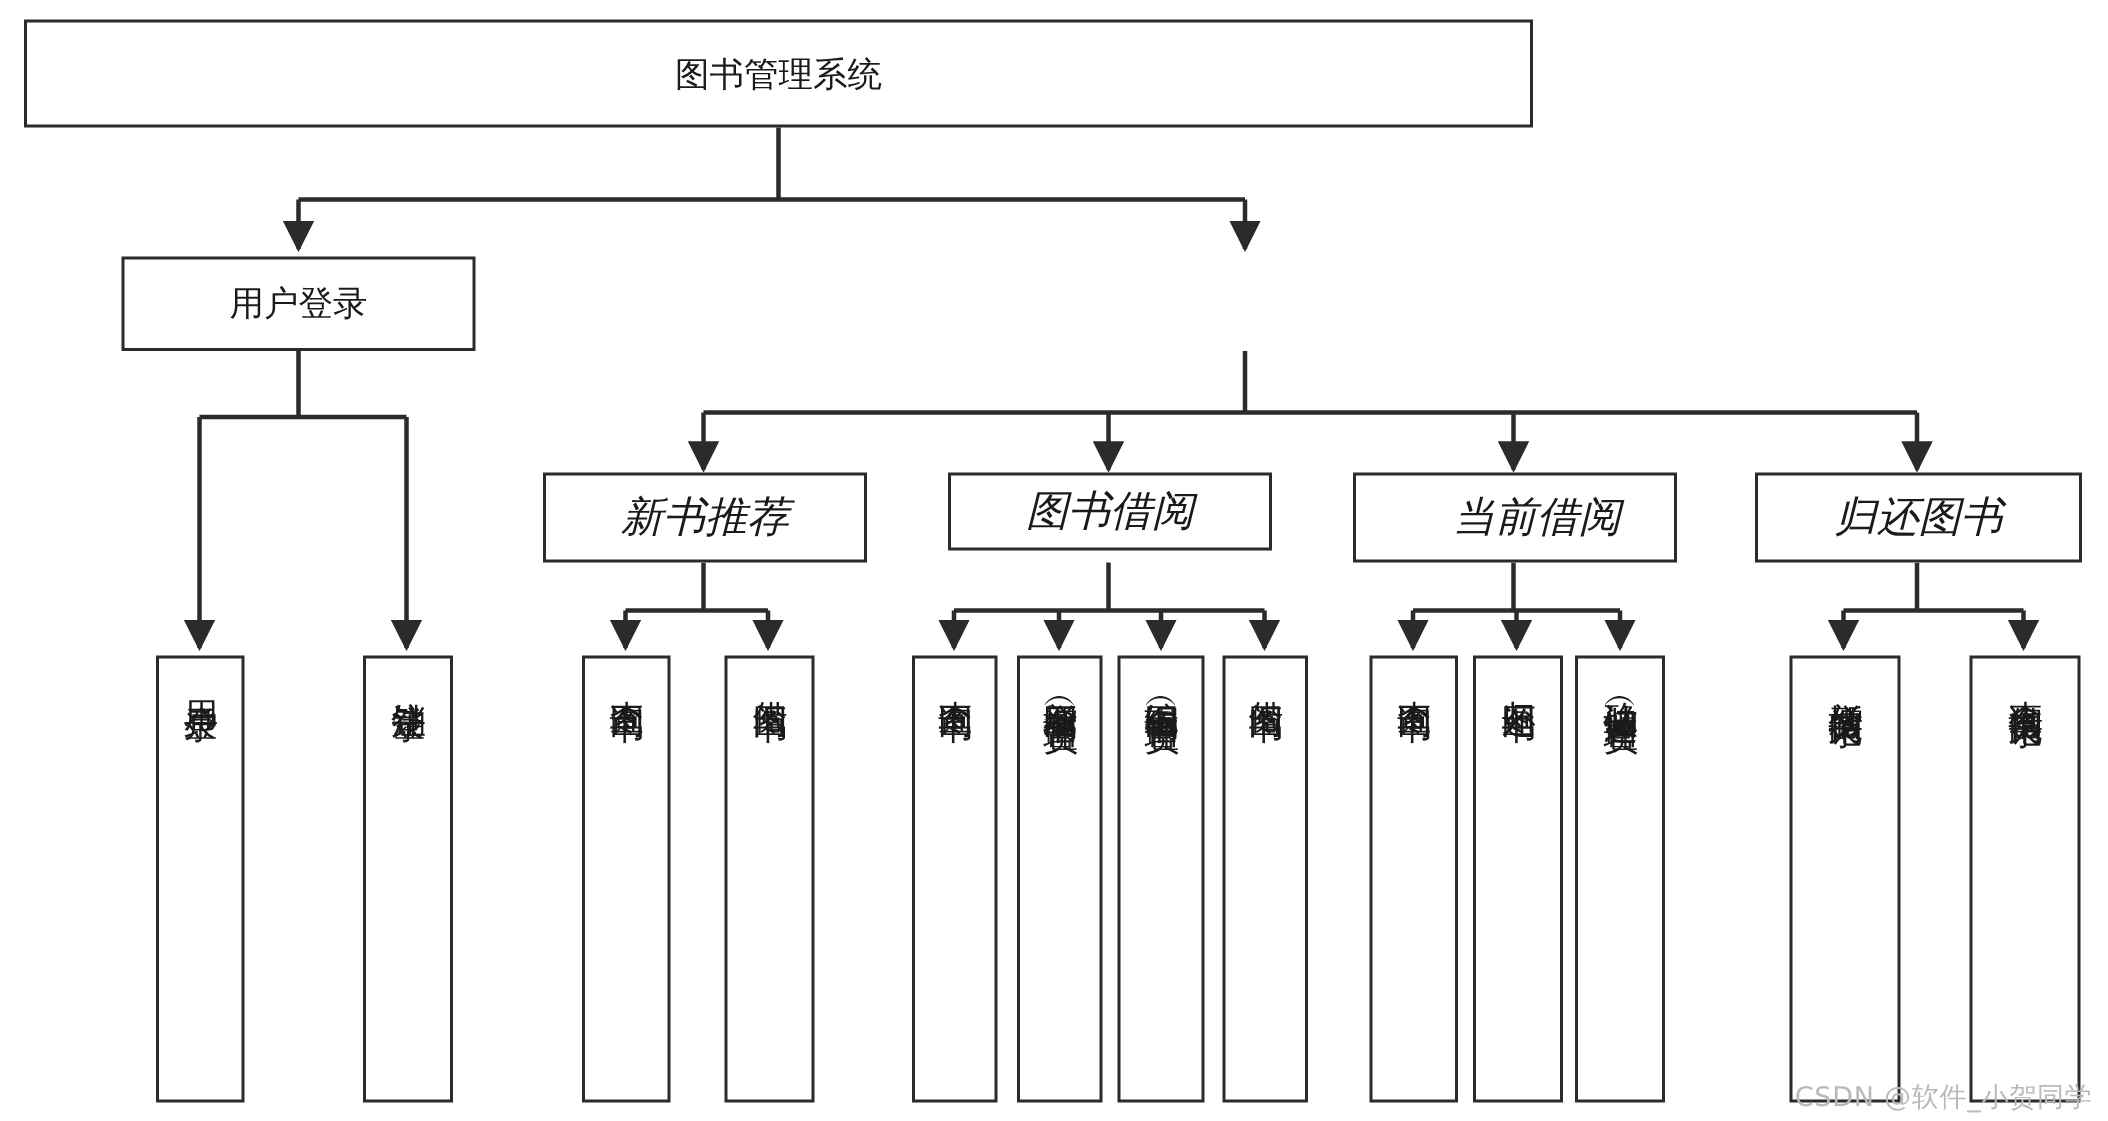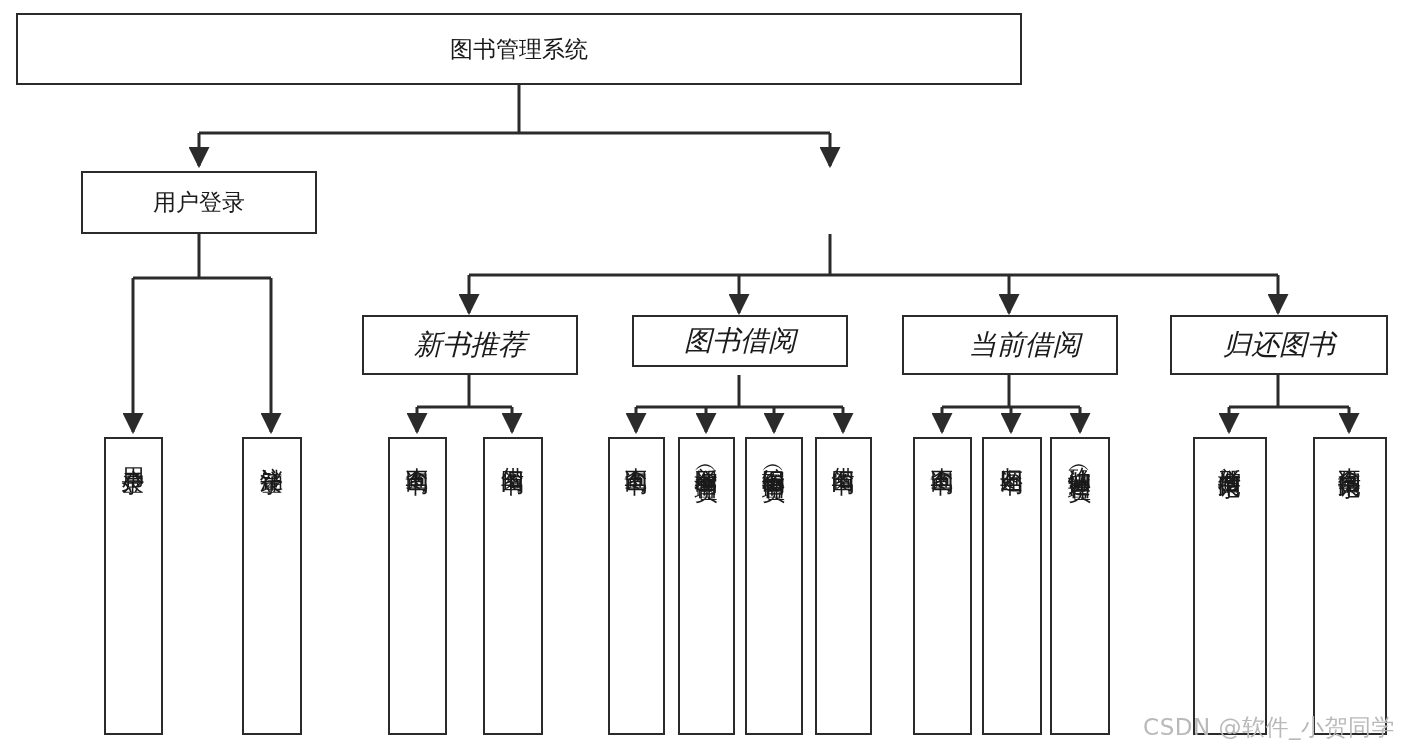--- a/index.html
+++ b/index.html
@@ -58,21 +58,21 @@
     color: #1a1a1a;
     white-space: nowrap;
   }
   .hlabel {
     white-space: nowrap;
   }
   #watermark {
     position: absolute;
     right: 10px;
     bottom: 4px;
-    font-size: 23px;
+    font-size: 18px;
     color: #b9b9b9;
     letter-spacing: 0.5px;
     white-space: nowrap;
     font-family: "DejaVu Sans", "Liberation Sans", sans-serif;
   }
 </style>
 </head>
 <body>
 
 <div id="diagram-root">

